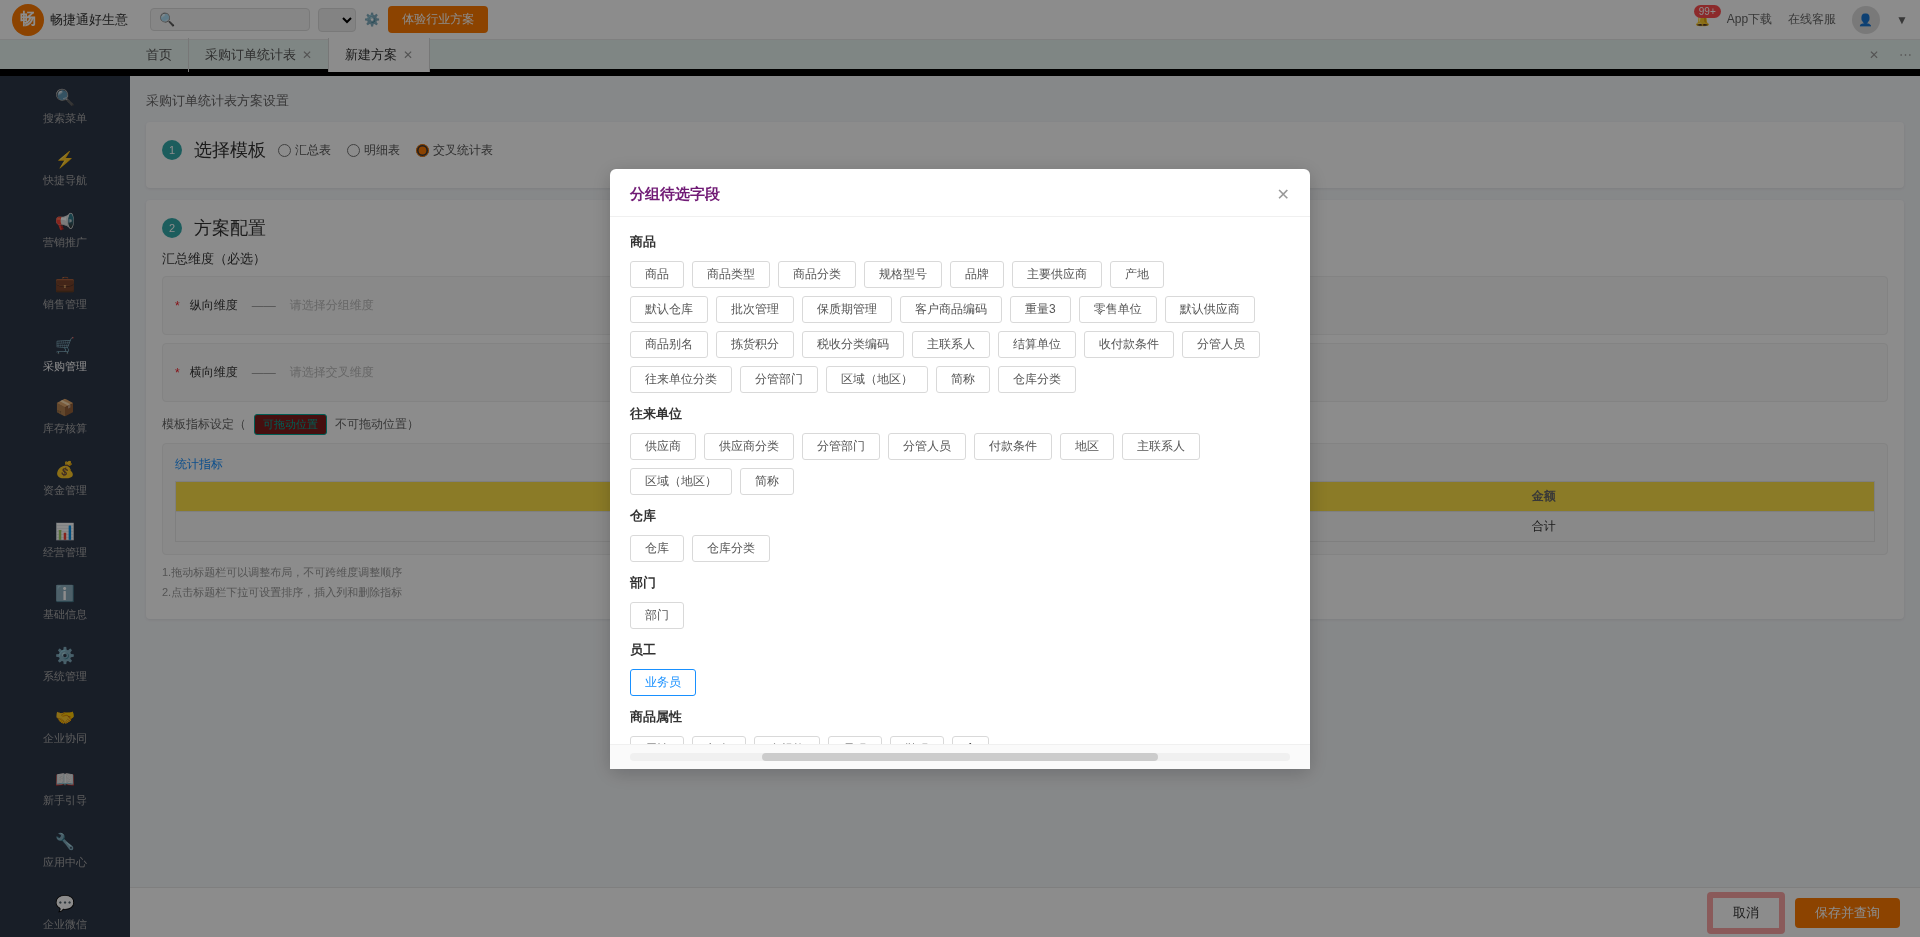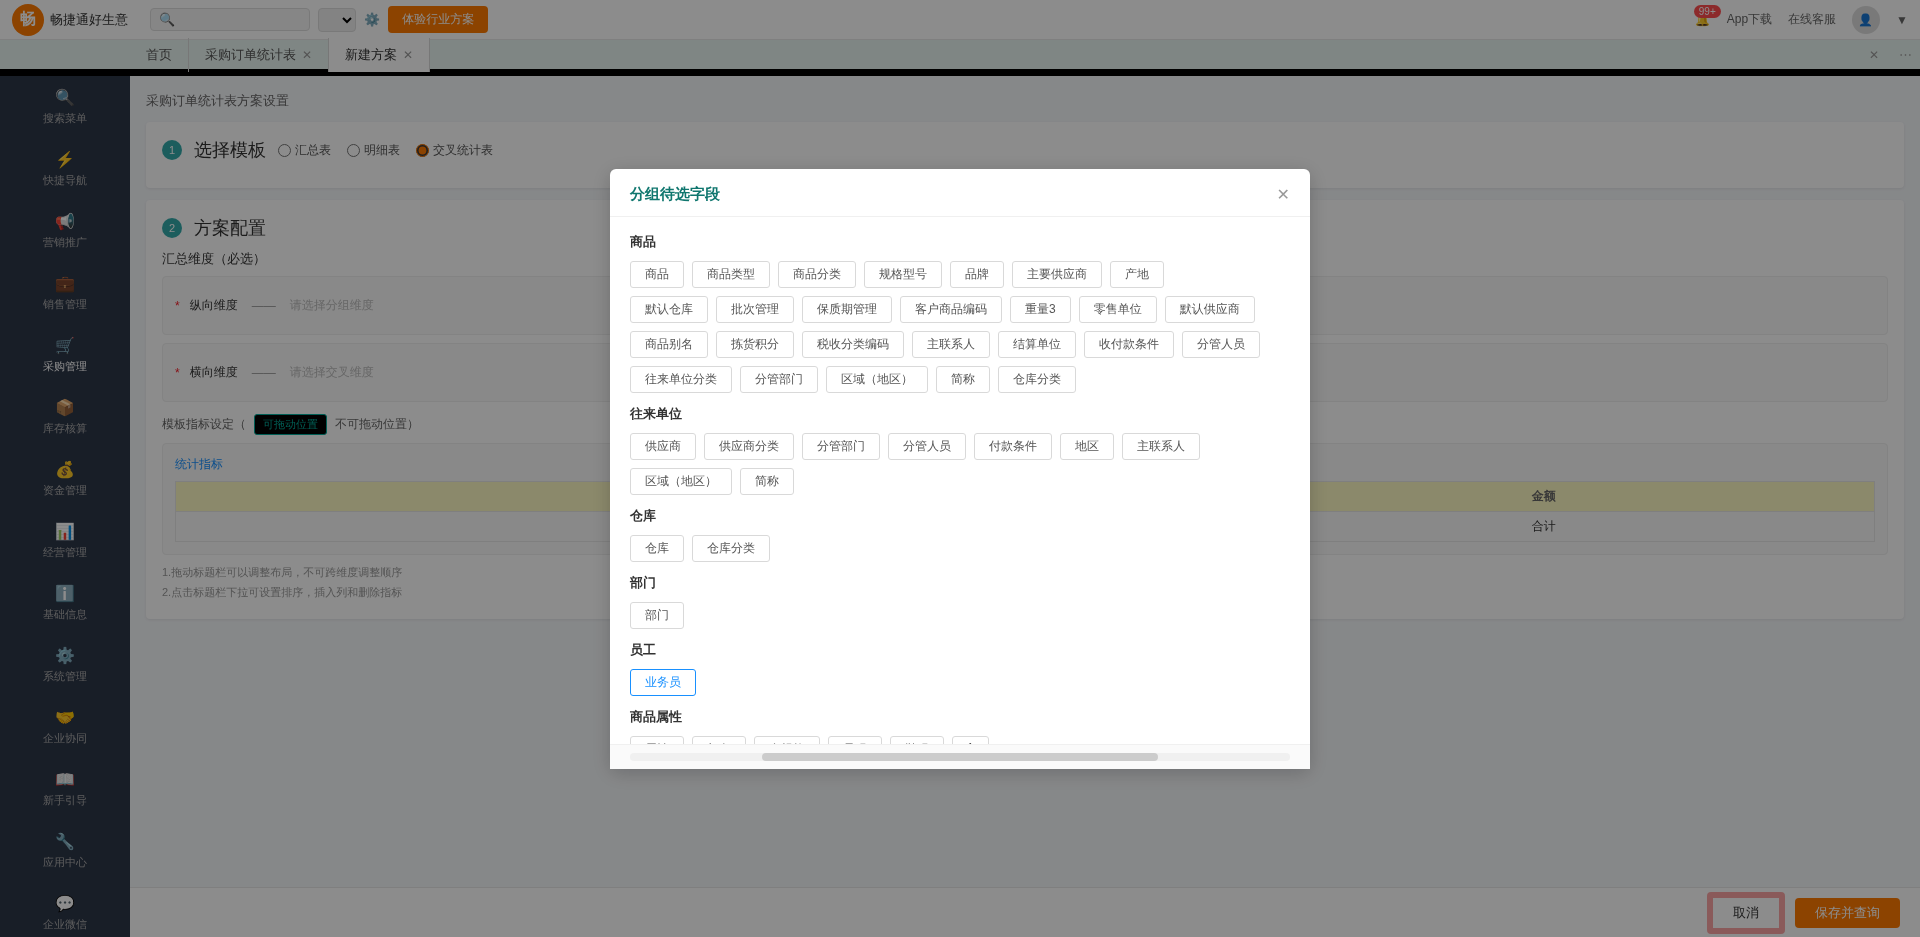--- a/index.html
+++ b/index.html
@@ -41,35 +41,35 @@
     .step-num { background: #3aa; color: white; border-radius: 50%; width: 20px; height: 20px; display: flex; align-items: center; justify-content: center; font-size: 11px; flex-shrink: 0; }
     .step-label { font-size: 18px; color: #333; }
     .radio-group { display: flex; gap: 16px; align-items: center; }
     .radio-option { display: flex; align-items: center; gap: 4px; font-size: 12px; color: #555; }
     .radio-option input[type=radio] { accent-color: #ff7a00; }
     .config-section { margin-top: 10px; }
     .config-title { font-size: 13px; color: #333; margin-bottom: 8px; }
     .form-row { display: flex; align-items: center; gap: 8px; margin: 8px 0; font-size: 12px; }
     .section-sub { background: #f9f9f9; border: 1px solid #eee; border-radius: 4px; padding: 12px; margin: 8px 0; }
     .indicator-bar { display: flex; align-items: center; gap: 8px; font-size: 12px; color: #666; margin-bottom: 8px; }
-    .indicator-tag { background: #000000; color: #0a9; border: 1px solid #0a9; border-radius: 3px; padding: 2px 8px; font-size: 11px; }
+    .indicator-tag { background: #7f1d1d; color: #0a9; border: 1px solid #0a9; border-radius: 3px; padding: 2px 8px; font-size: 11px; }
     .stat-table { width: 100%; border-collapse: collapse; font-size: 12px; }
     .stat-table th, .stat-table td { border: 1px solid #e8e8e8; padding: 6px 12px; text-align: center; }
-    .stat-table th { background: #fef9c3; color: #666; }
+    .stat-table th { background: #fde047; color: #666; }
     .hint-text { font-size: 11px; color: #999; margin-top: 8px; line-height: 1.8; }
     .scheme-save-row { display: flex; align-items: center; gap: 8px; margin-top: 12px; font-size: 12px; }
     .scheme-input { border: 1px solid #ddd; border-radius: 3px; padding: 4px 8px; font-size: 12px; width: 160px; }
     .btn-cancel-bottom { border: 6px solid #fca5a5; background: white; border-radius: 4px; padding: 6px 20px; font-size: 13px; cursor: pointer; color: #333; }
     .btn-save-bottom { background: #ff7a00; color: white; border: none; border-radius: 4px; padding: 6px 20px; font-size: 13px; cursor: pointer; }
 
     
     .modal-overlay { position: fixed; top: 0; left: 0; width: 100%; height: 100%; background: rgba(0,0,0,0.45); z-index: 1000; display: flex; align-items: center; justify-content: center; }
     .modal { background: white; border-radius: 6px; width: 700px; max-height: 600px; display: flex; flex-direction: column; box-shadow: 0 4px 20px rgba(0,0,0,0.2); }
     .modal-header { display: flex; justify-content: space-between; align-items: center; padding: 16px 20px 12px; border-bottom: 1px solid #f0f0f0; }
-    .modal-title { font-size: 15px; font-weight: 600; color: #0f766e; }
+    .modal-title { font-size: 15px; font-weight: 600; color: #701a75; }
     .modal-close { cursor: pointer; color: #999; font-size: 16px; }
     .modal-body { flex: 1; overflow-y: auto; padding: 16px 20px; }
     .modal-body::-webkit-scrollbar { width: 6px; }
     .modal-body::-webkit-scrollbar-thumb { background: #ddd; border-radius: 3px; }
     .section-header { font-size: 13px; font-weight: 600; color: #333; margin: 12px 0 10px; }
     .section-header:first-child { margin-top: 0; }
     .field-grid { display: flex; flex-wrap: wrap; gap: 8px; margin-bottom: 8px; }
     .field-tag { border: 1px solid #d9d9d9; border-radius: 3px; padding: 4px 14px; font-size: 12px; color: #555; cursor: pointer; background: white; }
     .field-tag.highlight { border-color: #1890ff; color: #1890ff; }
     .modal-footer-bar { display: flex; align-items: center; justify-content: center; padding: 8px 20px; border-top: 1px solid #f0f0f0; background: #fafafa; }

